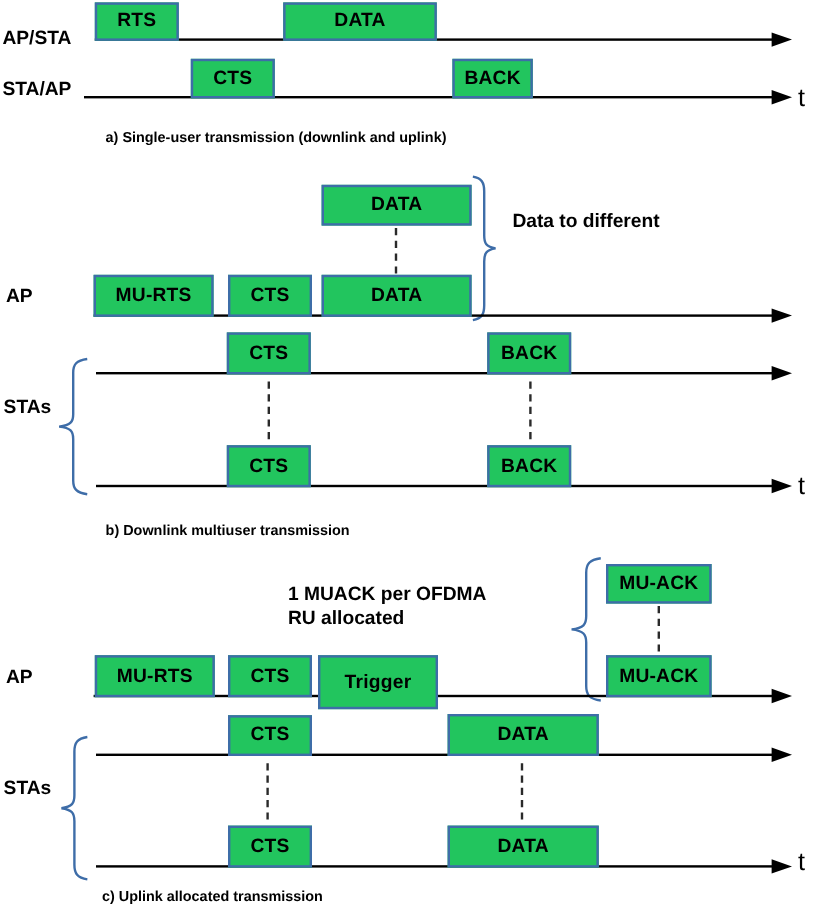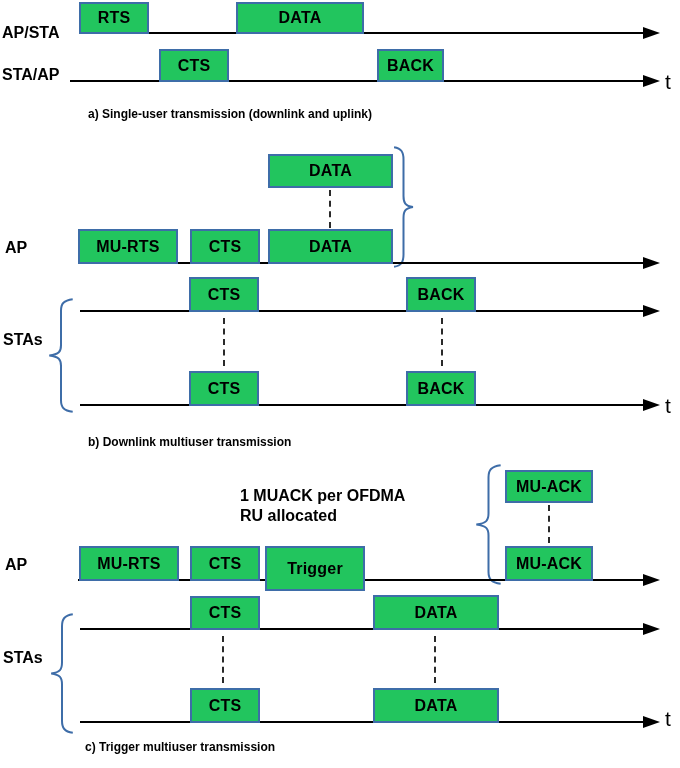--- a/index.html
+++ b/index.html
@@ -55,20 +55,21 @@
   <div>
     <span class="lbl" style="left:5px;top:239px;">AP</span>
     <span class="lbl" style="left:3px;top:331px;">STAs</span>
 
     <div class="bx" style="left:268px;top:154px;width:125px;height:34px;">DATA</div>
     <div class="dv" style="left:329px;top:190px;height:38px;"></div>
     <svg class="brace" style="left:393px;top:146px;width:21px;height:122px;" viewBox="0 0 20 100" preserveAspectRatio="none">
       <path d="M 1 1 C 8 2 10 5 10 11 L 10 41 C 10 46.5 11.5 49 19 50 C 11.5 51 10 53.5 10 59 L 10 89 C 10 95 8 98 1 99"></path>
     </svg>
     <div class="ann" style="left:427px;top:174px;">
+      <div>Data to different</div>
     </div>
 
     <div class="ln" style="left:78px;top:262px;width:566px;"></div>
     <div class="tri" style="left:643px;top:257px;"></div>
     <div class="bx" style="left:78px;top:229px;width:100px;height:35px;">MU-RTS</div>
     <div class="bx" style="left:190px;top:229px;width:70px;height:35px;">CTS</div>
     <div class="bx" style="left:268px;top:229px;width:125px;height:35px;">DATA</div>
 
     <svg class="brace" style="left:48px;top:298px;width:26px;height:115px;" viewBox="0 0 20 100" preserveAspectRatio="none">
       <path d="M 19 1 C 12 2 10 5 10 11 L 10 41 C 10 46.5 8.5 49 1 50 C 8.5 51 10 53.5 10 59 L 10 89 C 10 95 12 98 19 99"></path>
@@ -123,16 +124,16 @@
 
     <div class="dv" style="left:222px;top:636px;height:47px;"></div>
     <div class="dv" style="left:434px;top:636px;height:47px;"></div>
 
     <div class="ln" style="left:80px;top:721px;width:564px;"></div>
     <div class="tri" style="left:643px;top:716px;"></div>
     <span class="tl" style="left:665px;top:708px;">t</span>
     <div class="bx" style="left:190px;top:688px;width:70px;height:35px;">CTS</div>
     <div class="bx" style="left:373px;top:688px;width:126px;height:35px;">DATA</div>
 
-    <span class="cap" style="left:85px;top:740px;">c) Trigger multiuser transmission</span>
+    <span class="cap" style="left:85px;top:740px;">c) Uplink allocated transmission</span>
   </div>
 
 </div>
 
 </body></html>

